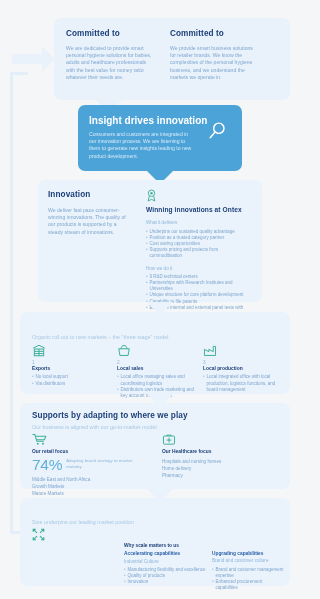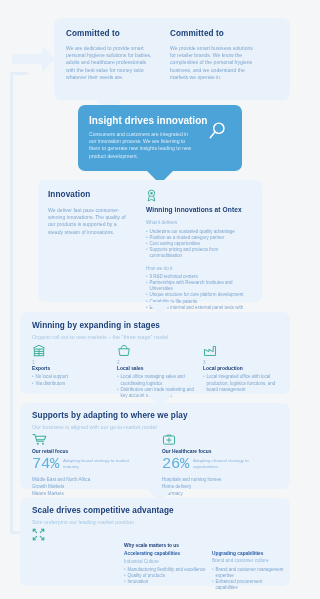--- a/index.html
+++ b/index.html
@@ -72,21 +72,21 @@
     content: "•"; position: absolute; left: 0; top: 0; color: #9dc0e0;
   }
 
   
   .stage { position: absolute; width: 84px; }
   .stage .num { color: #8fb6dd; font-size: 4.6px; line-height: 6px; margin-top: 3px; }
   .stage .nm  { color: #1c3f78; font-size: 4.9px; font-weight: bold; line-height: 6.4px; }
 
   
   .metric-label { color: #1c3f78; font-size: 4.9px; font-weight: bold; line-height: 6.4px; }
-  .big-num { color: #5fb0dd; font-size: 15.5px; font-weight: normal; line-height: 17px; letter-spacing: -.3px; font-family: Liberation Mono, monospace; }
+  .big-num { color: #5fb0dd; font-size: 15.5px; font-weight: normal; line-height: 17px; letter-spacing: -.3px; }
   .metric-desc { color: #8fb6dd; font-size: 4.4px; line-height: 6px; }
   .metric-list { color: #7fa6cf; font-size: 4.6px; line-height: 6.6px; }
 
   .foot { color: #b7cfe6; font-size: 3.5px; line-height: 5px; }
 
   svg { display: block; }
 </style>
 </head>
 <body>
 
@@ -169,21 +169,20 @@
           <li>Extensive internal and external panel tests with consumers</li>
         </ul>
       </div>
     </div>
   </div>
   <div class="notch" style="left:147px; top:302px;">
       <i style="background:#eaf3fb;"></i>
     </div>
 
   <div class="panel p-paleblue" style="left:20px; top:312px; width:270px; height:82px;">
-    <div class="h-title lg" style="position:absolute; left:12px; top:9px;">Winning by expanding in stages</div>
     <div class="sub-txt" style="position:absolute; left:12px; top:22px;">Organic roll out to new markets – the "three stage" model</div>
 
     <div class="stage" style="left:12px; top:32px;">
       <span>
         <svg width="14" height="13" viewBox="0 0 24 22" fill="none" stroke="#3fae9a" stroke-width="1.7">
           <path d="M2 7 L12 2 L22 7" stroke-linejoin="round"></path>
           <rect x="4" y="8.5" width="16" height="11.5"></rect>
           <line x1="4" y1="12.5" x2="20" y2="12.5"></line>
           <line x1="4" y1="16.3" x2="20" y2="16.3"></line>
           <line x1="12" y1="8.5" x2="12" y2="20"></line>
@@ -257,37 +256,32 @@
     <div style="position:absolute; left:142px; top:30px; width:130px;">
       <span>
         <svg width="14" height="13" viewBox="0 0 24 22" fill="none" stroke="#3fae9a" stroke-width="1.7">
           <path d="M8.5 5 V3.5 H15.5 V5" stroke-linejoin="round"></path>
           <rect x="2.5" y="5" width="19" height="14" rx="1.6"></rect>
           <line x1="12" y1="8.5" x2="12" y2="15.5" stroke-linecap="round"></line>
           <line x1="8.5" y1="12" x2="15.5" y2="12" stroke-linecap="round"></line>
         </svg>
       </span>
       <div class="metric-label" style="margin-top:3px;">Our Healthcare focus</div>
-      <div style="display:flex; align-items:flex-end; gap:4px; margin-top:1px;">
-        <div class="big-num">26%</div>
-        <div class="metric-desc" style="width:80px; padding-bottom:3px;">Adapting channel strategy to opportunities</div>
-      </div>
       <div style="margin-top:4px;">
         <div class="metric-list">Hospitals and nursing homes</div>
         <div class="metric-list">Home delivery</div>
         <div class="metric-list">Pharmacy</div>
       </div>
     </div>
   </div>
   <div class="notch" style="left:147px; top:489px;">
       <i style="background:#eaf3fb;"></i>
     </div>
 
   <div class="panel p-paleblue" style="left:20px; top:498px; width:270px; height:88px;">
-    <div class="h-title lg" style="position:absolute; left:12px; top:8px;">Scale drives competitive advantage</div>
     <div class="sub-txt" style="position:absolute; left:12px; top:21px;">Size underpins our leading market position</div>
 
     <span style="position:absolute; left:12px; top:30px;">
       <svg width="13" height="13" viewBox="0 0 22 22" fill="none" stroke="#3fae9a" stroke-width="1.8">
         <path d="M2 2 L8 8 M2 2 V6 M2 2 H6" stroke-linecap="round"></path>
         <path d="M20 2 L14 8 M20 2 V6 M20 2 H16" stroke-linecap="round"></path>
         <path d="M2 20 L8 14 M2 20 V16 M2 20 H6" stroke-linecap="round"></path>
         <path d="M20 20 L14 14 M20 20 V16 M20 20 H16" stroke-linecap="round"></path>
       </svg>
     </span>

